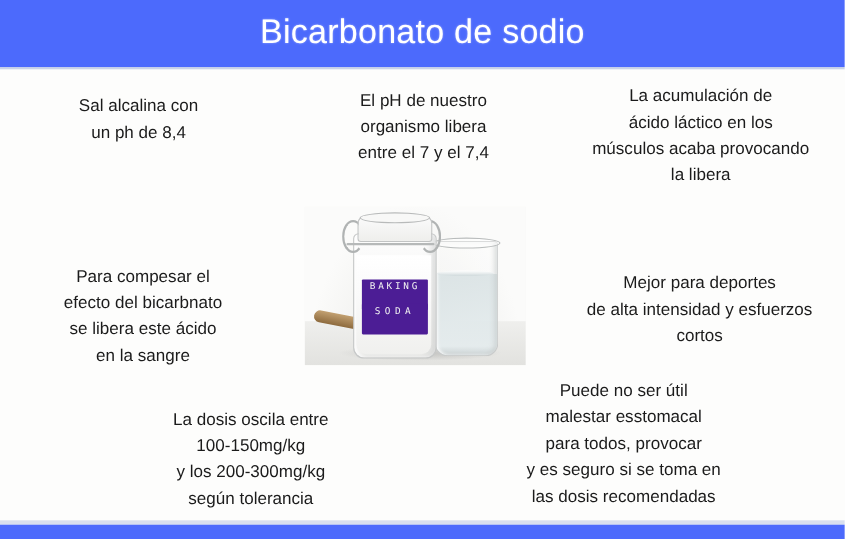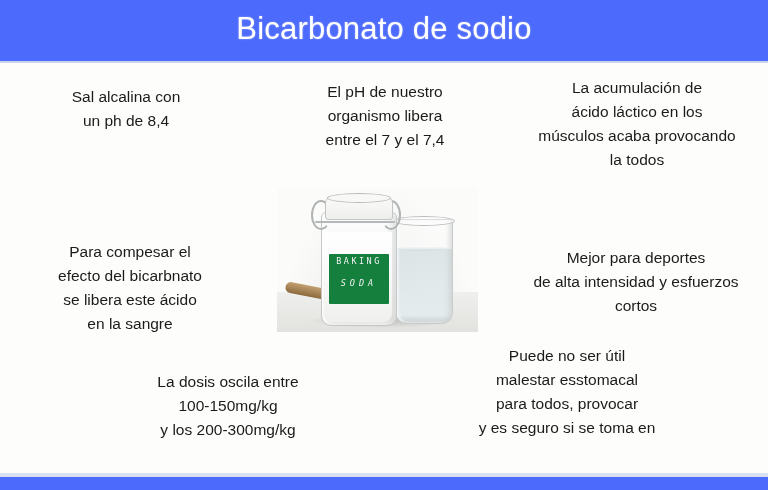--- a/index.html
+++ b/index.html
@@ -222,32 +222,32 @@
     position: absolute;
     left: 47px; top: 44px;
     width: 68px; height: 90px;
     border-radius: 0 0 9px 9px;
     background: linear-gradient(180deg, #ffffff 0%, #fafafa 40%, #f0f0ee 100%);
   }
   .label {
     position: absolute;
     left: 52px;
     width: 60px; height: 28px;
-    background: #15803d;
+    background: #4c1d95;
     border-radius: 1px;
     color: #f2f2f2;
     font-family: "DejaVu Sans Mono", monospace;
     font-size: 8.5px;
     letter-spacing: 2.5px;
     text-align: center;
     line-height: 14px;
     overflow: hidden;
   }
   .label-baking { top: 66px; }
-  .label-soda   { top: 88px; letter-spacing: 4px; font-style: italic; }
+  .label-soda   { top: 88px; letter-spacing: 4px; }
 
   .photo-shadow {
     position: absolute;
     left: 30px; top: 126px;
     width: 150px; height: 14px;
     background: radial-gradient(ellipse at 50% 50%, rgba(150,150,148,.45), rgba(150,150,148,0) 70%);
   }
 </style>
 </head>
 <body>
@@ -266,47 +266,49 @@
   <div class="fact fact-ph">
     <span class="ln">El pH de nuestro</span>
     <span class="ln">organismo libera</span>
     <span class="ln">entre el 7 y el 7,4</span>
   </div>
 
   <div class="fact fact-lactic">
     <span class="ln">La acumulación de</span>
     <span class="ln">ácido láctico en los</span>
     <span class="ln">músculos acaba provocando</span>
-    <span class="ln">la todos</span>
+    <span class="ln">la libera</span>
   </div>
 
   <div class="fact fact-sports">
     <span class="ln">Mejor para deportes</span>
     <span class="ln">de alta intensidad y esfuerzos</span>
     <span class="ln">cortos</span>
   </div>
 
   <div class="fact fact-compensate">
     <span class="ln">Para compesar el</span>
     <span class="ln">efecto del bicarbnato</span>
     <span class="ln">se libera este ácido</span>
     <span class="ln">en la sangre</span>
   </div>
 
   <div class="fact fact-dose">
     <span class="ln">La dosis oscila entre</span>
     <span class="ln">100-150mg/kg</span>
     <span class="ln">y los 200-300mg/kg</span>
+    <span class="ln">según tolerancia</span>
   </div>
 
   <div class="fact fact-warning">
     <span class="ln">Puede no ser útil</span>
     <span class="ln">malestar esstomacal</span>
     <span class="ln">para todos, provocar</span>
     <span class="ln">y es seguro si se toma en</span>
+    <span class="ln">las dosis recomendadas</span>
   </div>
 
   <div class="photo">
     <div class="photo-inner"></div>
     <div class="surface"></div>
     <div class="photo-shadow"></div>
 
     <div class="spoon-handle"></div>
     <div class="spoon-bowl"></div>
     <div class="spoon-powder"></div>

